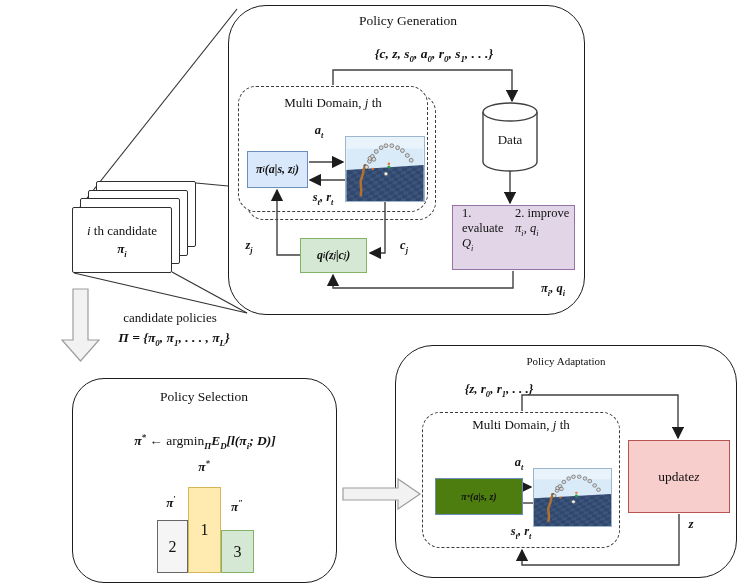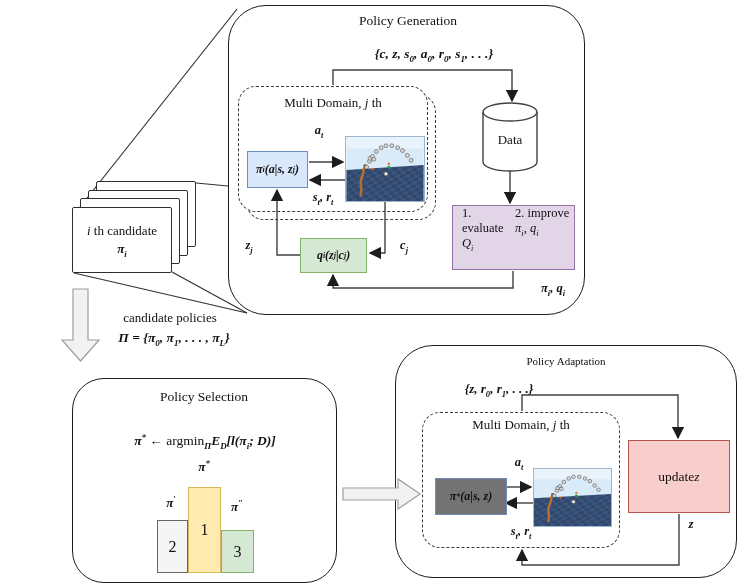--- a/index.html
+++ b/index.html
@@ -166,21 +166,21 @@
     <span>1</span>
   </div>
   <div class="fill" style="left:221px;top:530px;width:33px;height:43px;background:#d5e8d4;border-color:#82b366">
     <span>3</span>
   </div>
 
   <div class="lbl" style="left:566px;top:355px;font-size:11px">Policy Adaptation</div>
   <div class="lbl math" style="left:499px;top:382px">{z, r<sub>0</sub>, r<sub>1</sub>, . . .}</div>
   <div class="lbl mtext" style="left:521px;top:418px">Multi Domain, <i>j</i> th</div>
 
-  <div class="fill math" style="left:435px;top:478px;width:72px;height:37px;background:#737373;border-color:#6c8ebf;font-size:12px">π<sup>*</sup>(a|s, z)</div>
+  <div class="fill math" style="left:435px;top:478px;width:88px;height:37px;background:#4d7c0f;border-color:#6c8ebf;font-size:10px">π<sup>*</sup>(a|s, z)</div>
 
   <div class="lbl math" style="left:519px;top:455px;font-size:12.5px">a<sub>t</sub></div>
   <div class="lbl math" style="left:521px;top:524px;font-size:12.5px">s<sub>t</sub>, r<sub>t</sub></div>
 
   <div class="envimg" style="left:533px;top:468px;width:79px;height:59px">
     <svg viewBox="0 0 80 66" width="100%" height="100%" preserveAspectRatio="none">
         <use href="#hopper-env"></use>
       </svg>
   </div>
 

